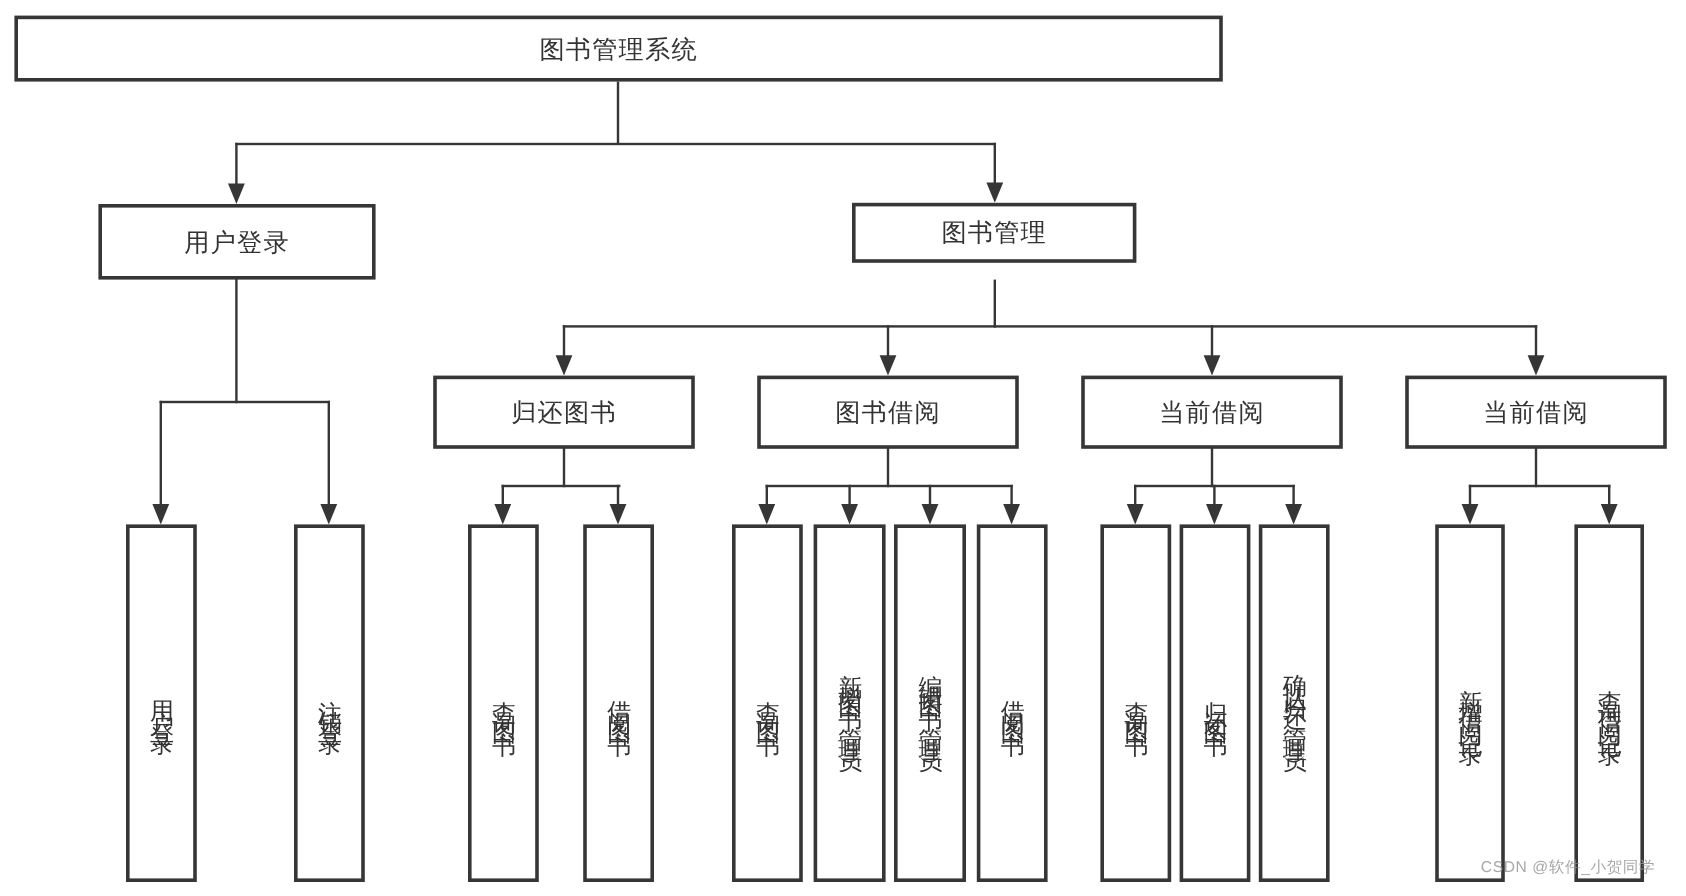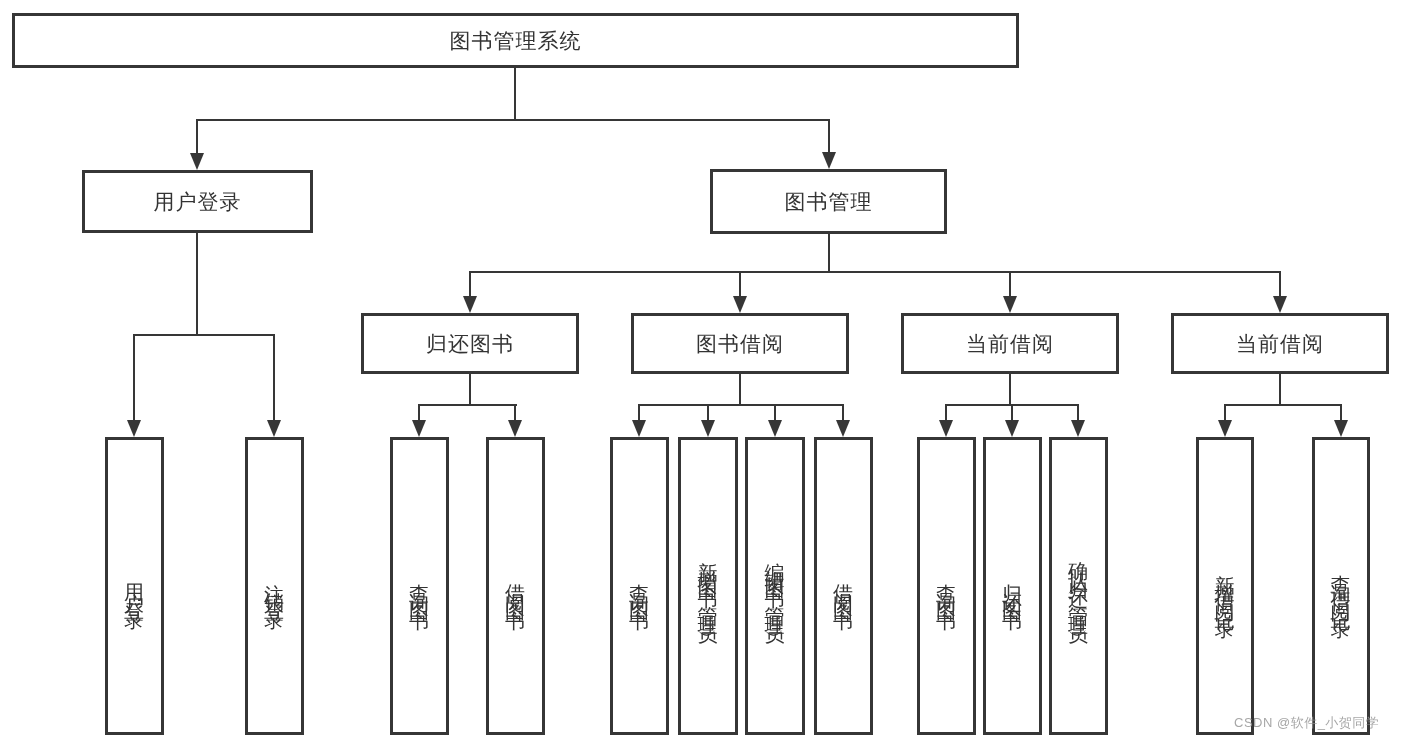--- a/index.html
+++ b/index.html
@@ -80,21 +80,21 @@
   <div class="vline" style="left:514px; top:68px; height:52px;"></div>
   <div class="hline" style="left:196px; top:119px; width:634px;"></div>
   <div class="vline" style="left:196px; top:119px; height:35px;"></div>
   <div class="arrowhead" style="left:190px; top:153px;"></div>
   <div class="vline" style="left:828px; top:119px; height:34px;"></div>
   <div class="arrowhead" style="left:822px; top:152px;"></div>
 
   <div class="node h-label" style="left:82px; top:170px; width:231px; height:63px;">
     <span>用户登录</span>
   </div>
-  <div class="node h-label" style="left:710px; top:169px; width:237px; height:65px;">
+  <div class="node h-label" style="left:710px; top:169px; width:237px; height:50px;">
     <span>图书管理</span>
   </div>
 
   <div class="vline" style="left:196px; top:232px; height:104px;"></div>
   <div class="hline" style="left:133px; top:334px; width:142px;"></div>
   <div class="vline" style="left:133px; top:334px; height:87px;"></div>
   <div class="arrowhead" style="left:127px; top:420px;"></div>
   <div class="vline" style="left:273px; top:334px; height:87px;"></div>
   <div class="arrowhead" style="left:267px; top:420px;"></div>
 

